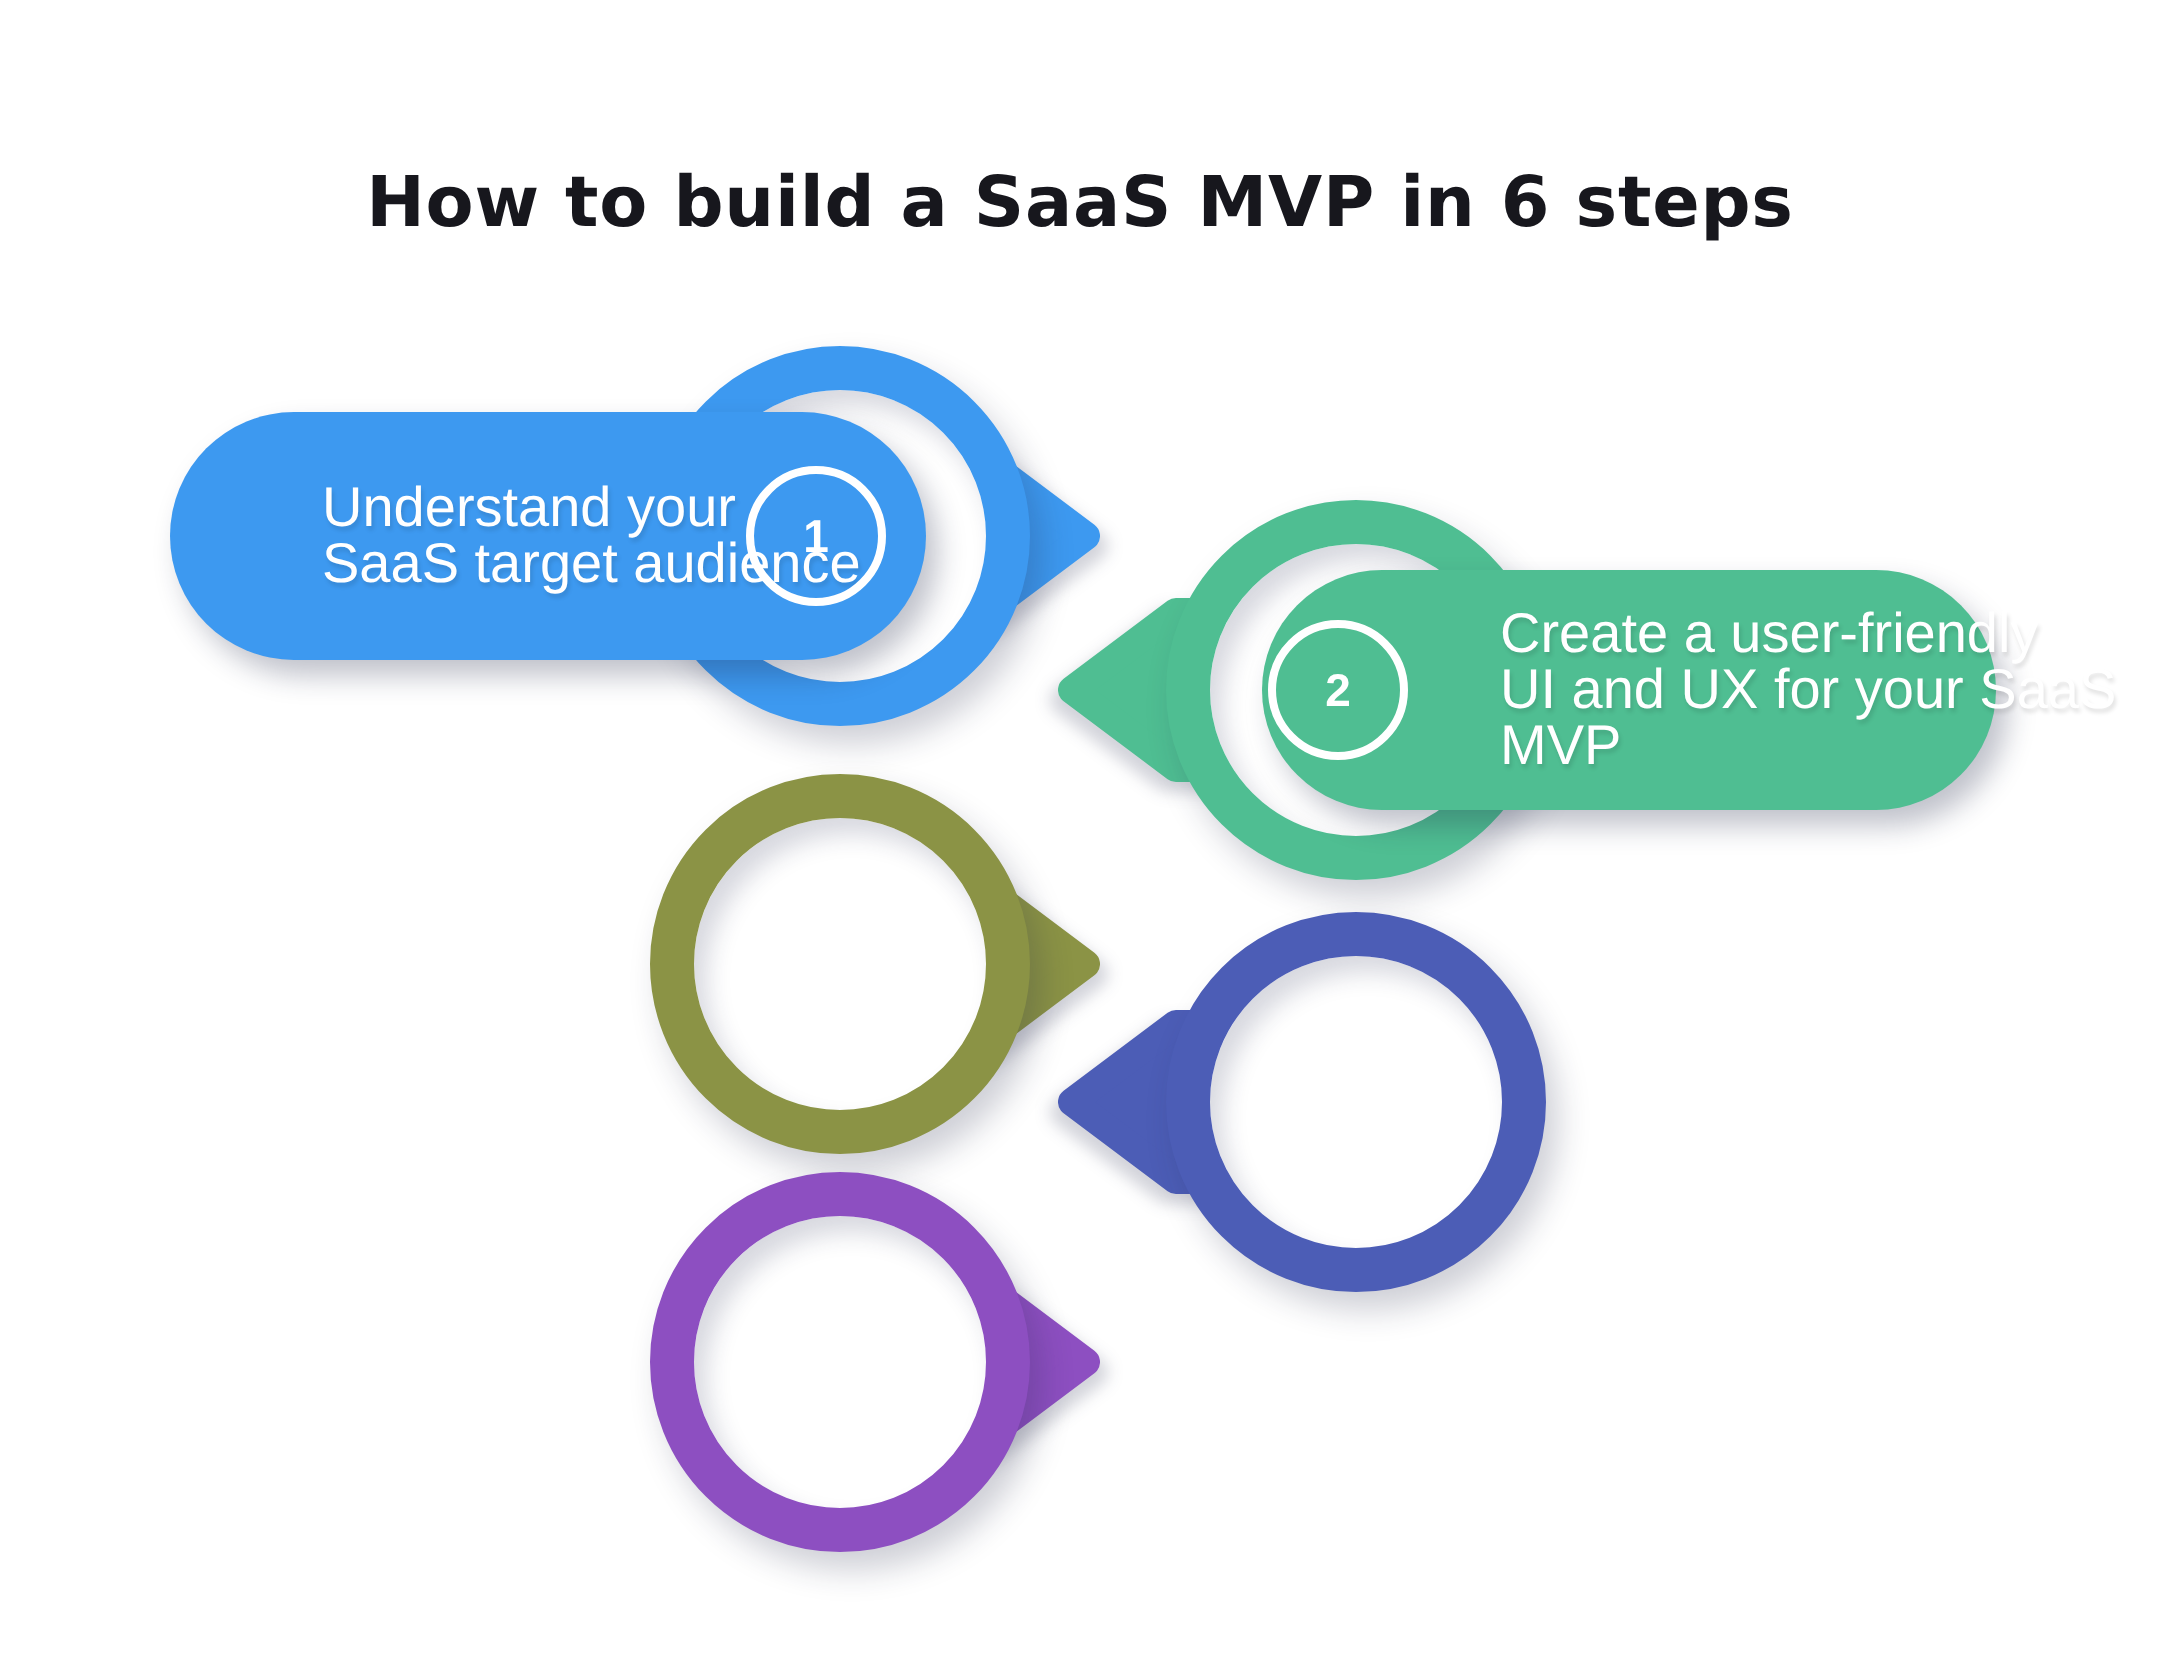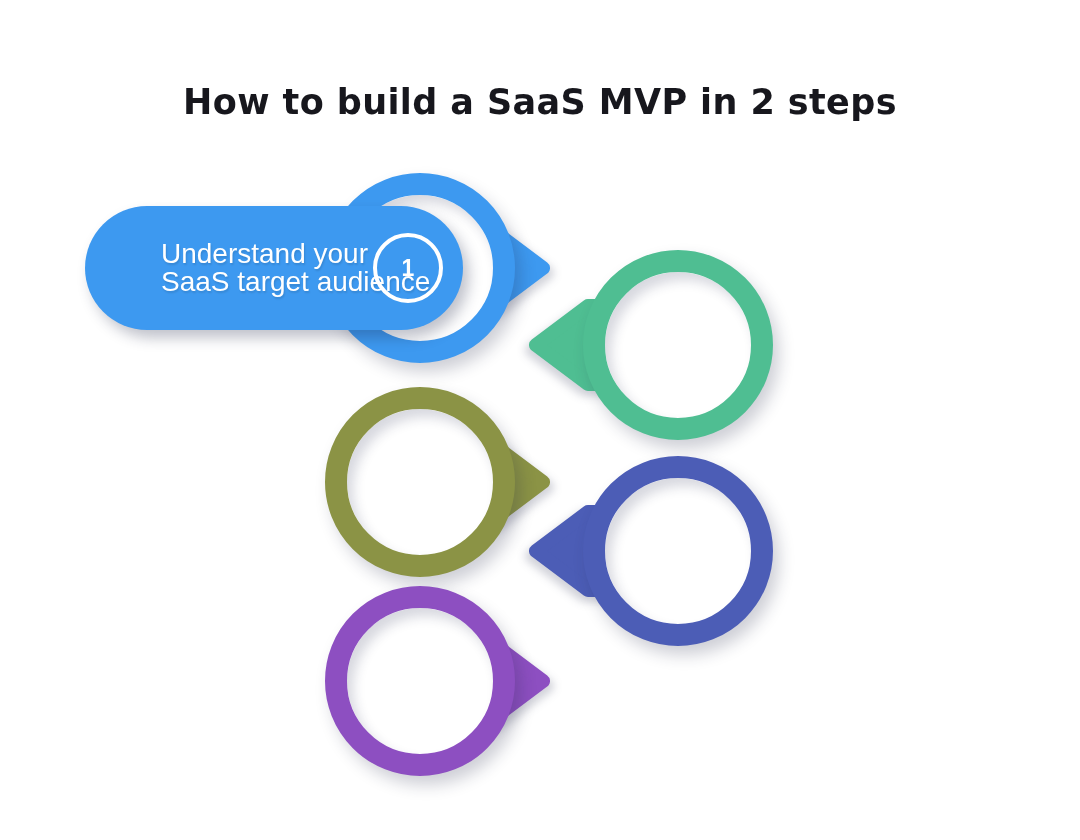--- a/index.html
+++ b/index.html
@@ -48,41 +48,46 @@
              justify-content:center;}
   .side-right .numcircle{left:288px;}
   .side-left  .numcircle{left:111px;}
   .numcircle span{color:#ffffff;font-weight:bold;font-size:23px;}
 </style>
 </head>
 <body>
 
 <div class="canvas" style="--bg: #ffffff;">
 
-  <div class="title" style="--title-color: #17171d;">How to build a SaaS MVP in 2 steps</div>
+  <div class="title" style="--title-color: #17171d;">How to build a SaaS MVP in 6 steps</div>
 
   <div class="step s1 side-right" style="--c: #3D99F0;">
     <svg class="arrow" viewBox="0 0 100 110">
       <polygon points="8,16 40,16 92,55 40,94 8,94"></polygon>
     </svg>
     <div class="ring"></div>
     <div class="pill">
       <div class="pill-text">Understand your
 SaaS target audience</div>
     </div>
     <div class="numcircle">
       <span>1</span>
     </div>
   </div>
 
   <div class="step s2 side-left" style="--c: #4FBE92;">
     <svg class="arrow" viewBox="0 0 100 110">
       <polygon points="8,16 40,16 92,55 40,94 8,94"></polygon>
     </svg>
     <div class="ring"></div>
+    <div class="pill">
+      <div class="pill-text">Create a user-friendly
+UI and UX for your SaaS
+MVP</div>
+    </div>
     <div class="numcircle">
       <span>2</span>
     </div>
   </div>
 
   <div class="step s3 side-right" style="--c: #8B9345;">
     <svg class="arrow" viewBox="0 0 100 110">
       <polygon points="8,16 40,16 92,55 40,94 8,94"></polygon>
     </svg>
     <div class="ring"></div>

